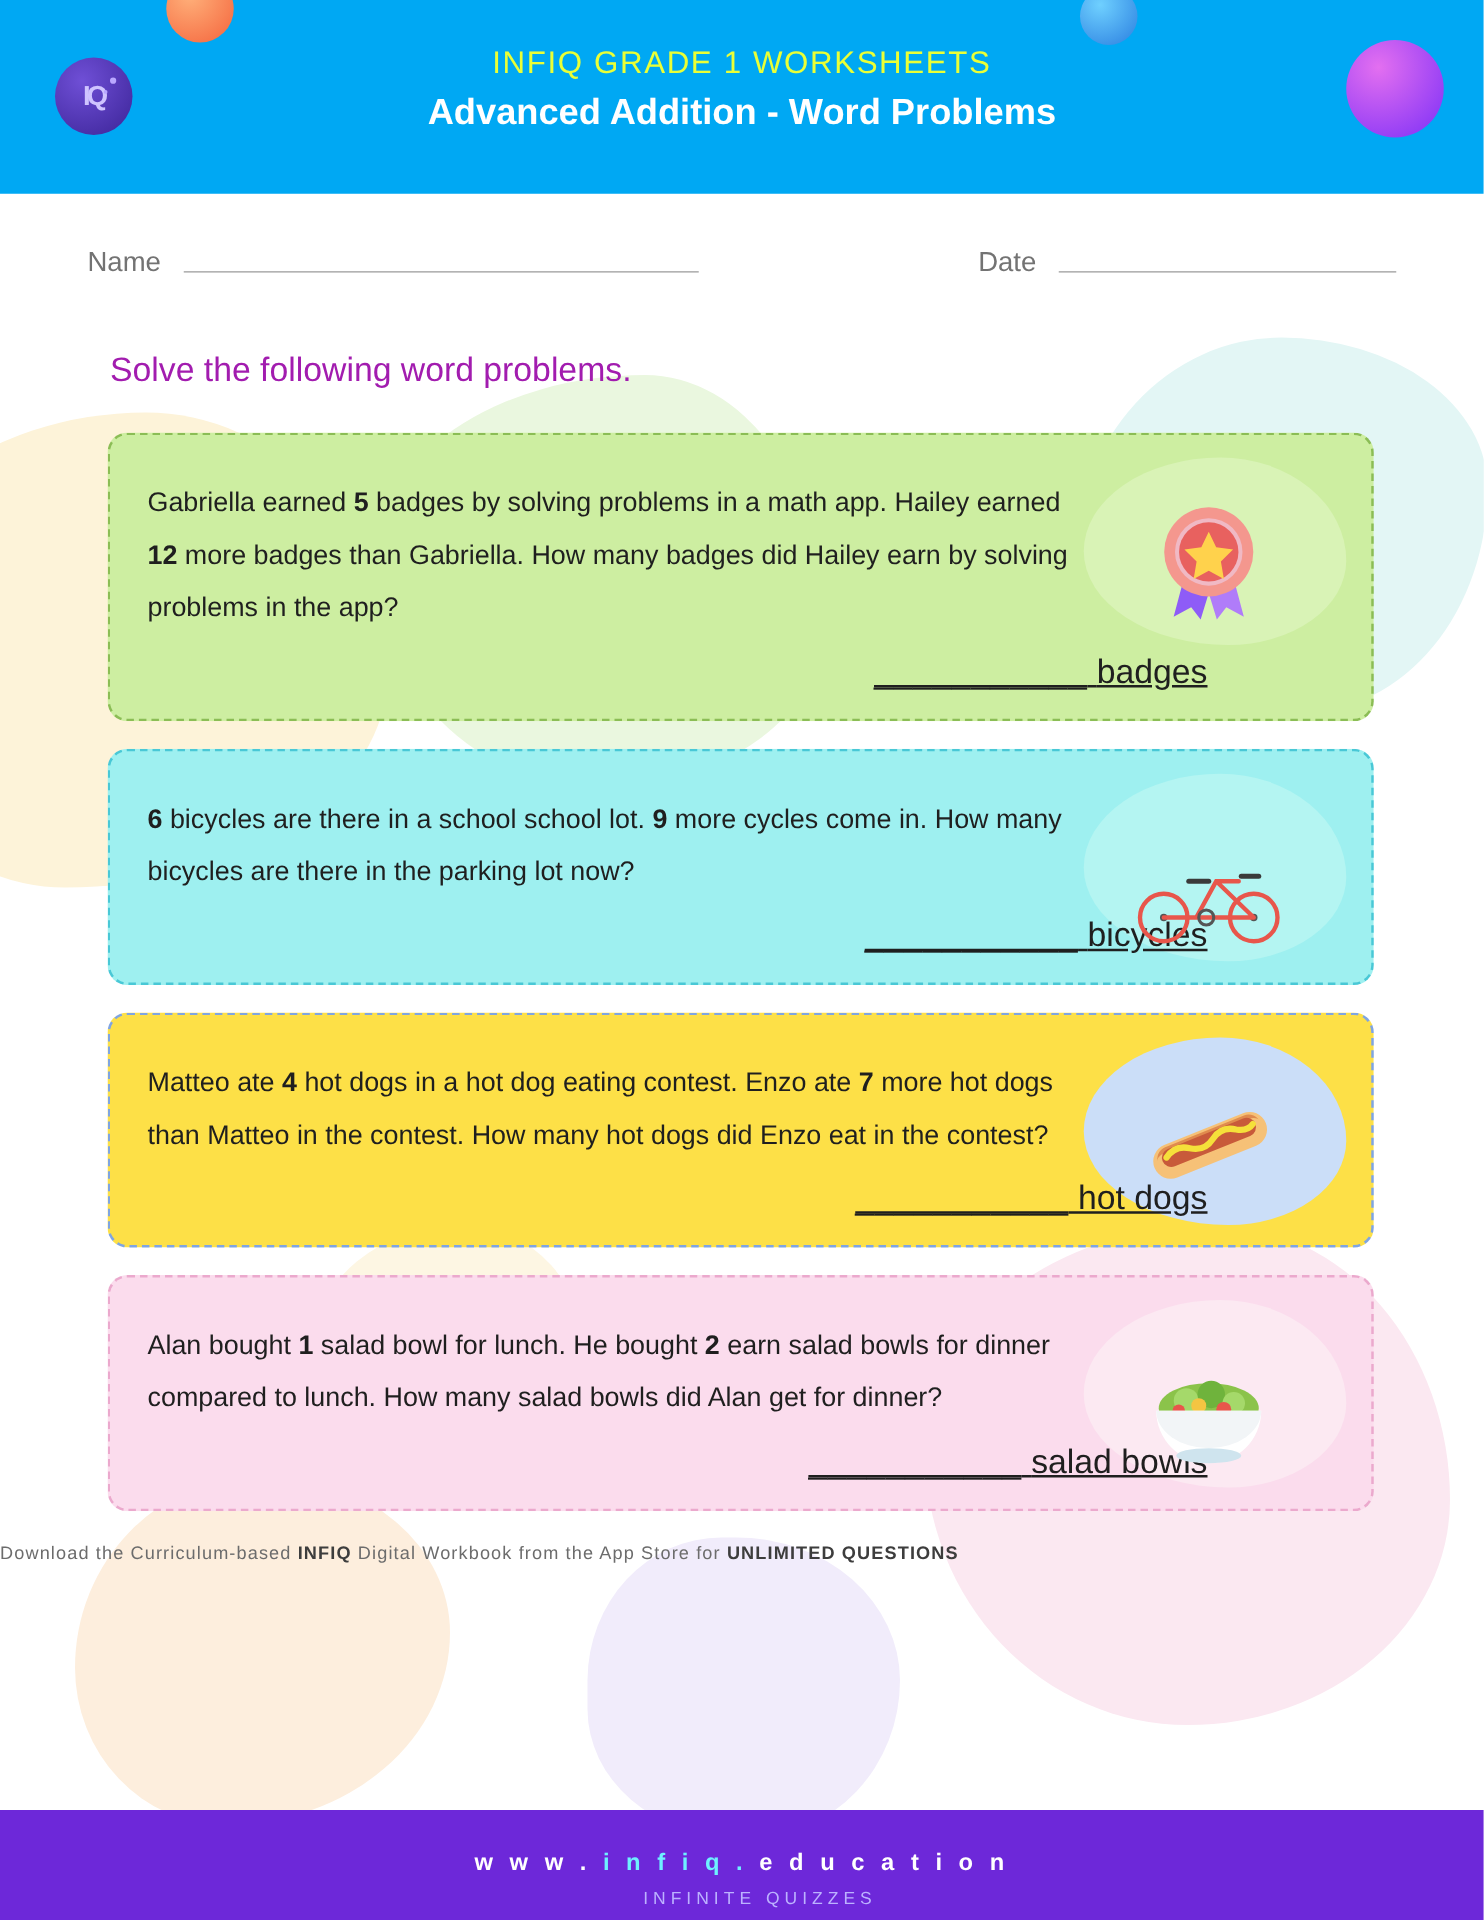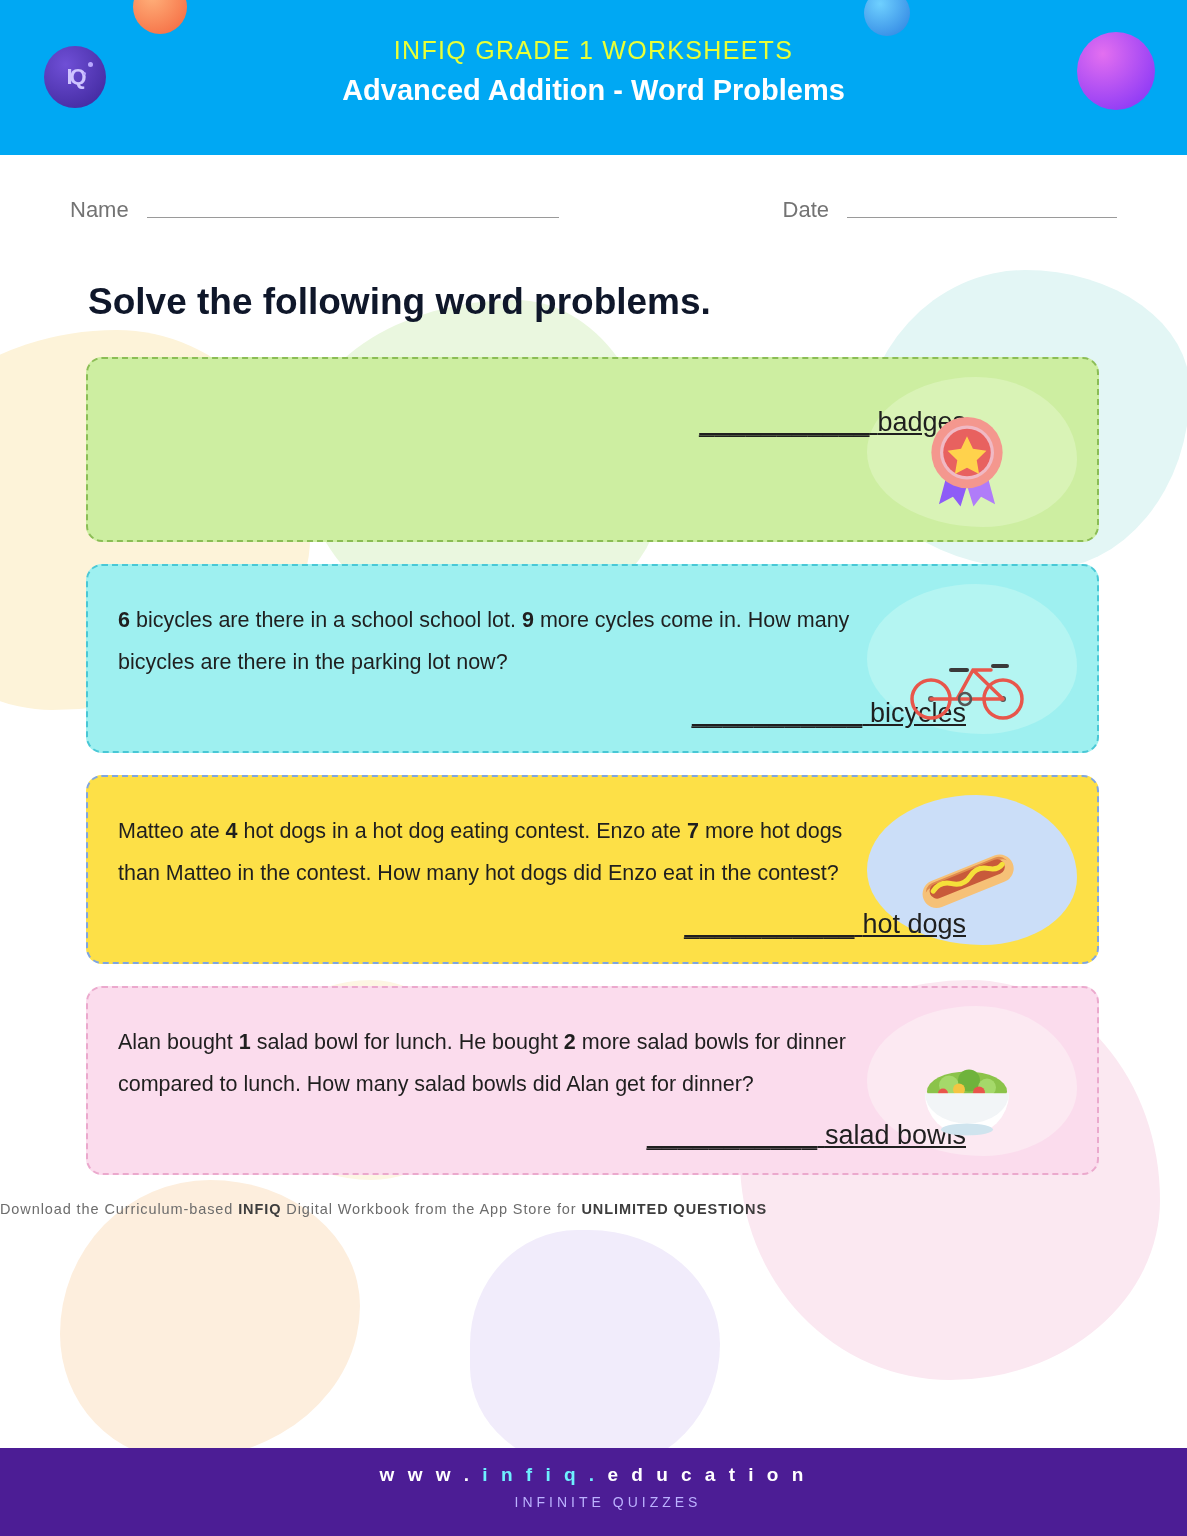--- a/index.html
+++ b/index.html
@@ -67,21 +67,21 @@
   .field-label { font-size: 22px; color: #737373; }
   .rule { border-bottom: 1.6px solid #9a9a9a; height: 1px; margin-left: 18px; margin-bottom: 5px; }
   .rule-name { width: 412px; }
   .rule-date { width: 270px; }
   .namerow .spacer { flex: 1; }
 
   
   .instruction {
     position: relative; z-index: 3;
     margin: 58px 0 0 88px;
-    font-size: 37px; font-weight: bold; color: #0f172a;
+    font-size: 27px; font-weight: normal; color: #a21caf;
   }
 
   
   .problems { position: relative; z-index: 3; margin-top: 34px; padding: 0 88px 0 86px; }
   .problem {
     position: relative;
     border-radius: 16px;
     margin-bottom: 22px;
     padding: 34px 36px 22px 30px;
     min-height: 185px;
@@ -133,24 +133,24 @@
     text-align: left;
     font-size: 14.5px;
     color: #6c6c6c;
     letter-spacing: 0.9px;
     margin-top: 26px;
   }
   .footnote .strong { font-weight: bold; color: #3d3d3d; }
   .footbar {
     position: absolute; left: 0; right: 0; bottom: 0;
     height: 88px;
-    background: #4c1d95;
+    background: #6d28d9;
     z-index: 3;
     text-align: center;
-    padding-top: 16px;
+    padding-top: 32px;
   }
   .foot-url { color: #ffffff; font-weight: bold; font-size: 19px; letter-spacing: 4px; }
   .foot-url .accent { color: #6ef0ff; }
   .foot-sub { color: #bcb2ff; font-size: 14px; letter-spacing: 4px; margin-top: 8px; margin-left: 29px; }
 </style>
 </head>
 <body>
 
 <div class="bg-layer">
   <div class="blob blob-b1"></div>
@@ -190,20 +190,23 @@
     <span class="rule rule-date"></span>
   </div>
 </div>
 
 <div class="instruction">Solve the following word problems.</div>
 
 <div class="problems">
 
   <div class="problem p1">
     <div class="p-inner-blob"></div>
+    <div class="p-text">
+      <span>Gabriella earned </span><b>5</b><span> badges by solving problems in a math app. Hailey earned </span><b>12</b><span> more badges than Gabriella. How many badges did Hailey earn by solving problems in the app?</span>
+    </div>
     <div class="p-answer">
       <span class="ans-line">___________</span>
       <span>badges</span>
     </div>
     <div class="p-icon icon-1">
       <svg viewBox="0 0 100 100" width="108" height="108">
         <path d="M32 62 L24 92 L37 85 L44 94 L52 68 Z" fill="#8e5cf7"></path>
         <path d="M68 62 L76 92 L63 85 L56 94 L48 68 Z" fill="#b07cf9"></path>
         <circle cx="50" cy="44" r="33" fill="#f4978e"></circle>
         <circle cx="50" cy="44" r="25" fill="#f0b9c4"></circle>
@@ -254,21 +257,21 @@
           <rect x="20" y="38" width="80" height="15" rx="7.5" fill="#c85a3a"></rect>
           <path d="M24 44 q10 -7 20 0 q10 7 20 0 q10 -7 20 0 q8 5 14 1" fill="none" stroke="#f5e03a" stroke-width="5" stroke-linecap="round"></path>
         </g>
       </svg>
     </div>
   </div>
 
   <div class="problem p4">
     <div class="p-inner-blob"></div>
     <div class="p-text">
-      <span>Alan bought </span><b>1</b><span> salad bowl for lunch. He bought </span><b>2</b><span> more salad bowls for dinner compared to lunch. How many salad bowls did Alan get for dinner?</span>
+      <span>Alan bought </span><b>1</b><span> salad bowl for lunch. He bought </span><b>2</b><span> earn salad bowls for dinner compared to lunch. How many salad bowls did Alan get for dinner?</span>
     </div>
     <div class="p-answer">
       <span class="ans-line">___________</span>
       <span>salad bowls</span>
     </div>
     <div class="p-icon icon-4">
       <svg viewBox="0 0 120 100" width="124" height="103">
         <ellipse cx="60" cy="48" rx="40" ry="20" fill="#8bc34a"></ellipse>
         <circle cx="42" cy="42" r="10" fill="#a5d96a"></circle>
         <circle cx="62" cy="37" r="11" fill="#6fb33c"></circle>

